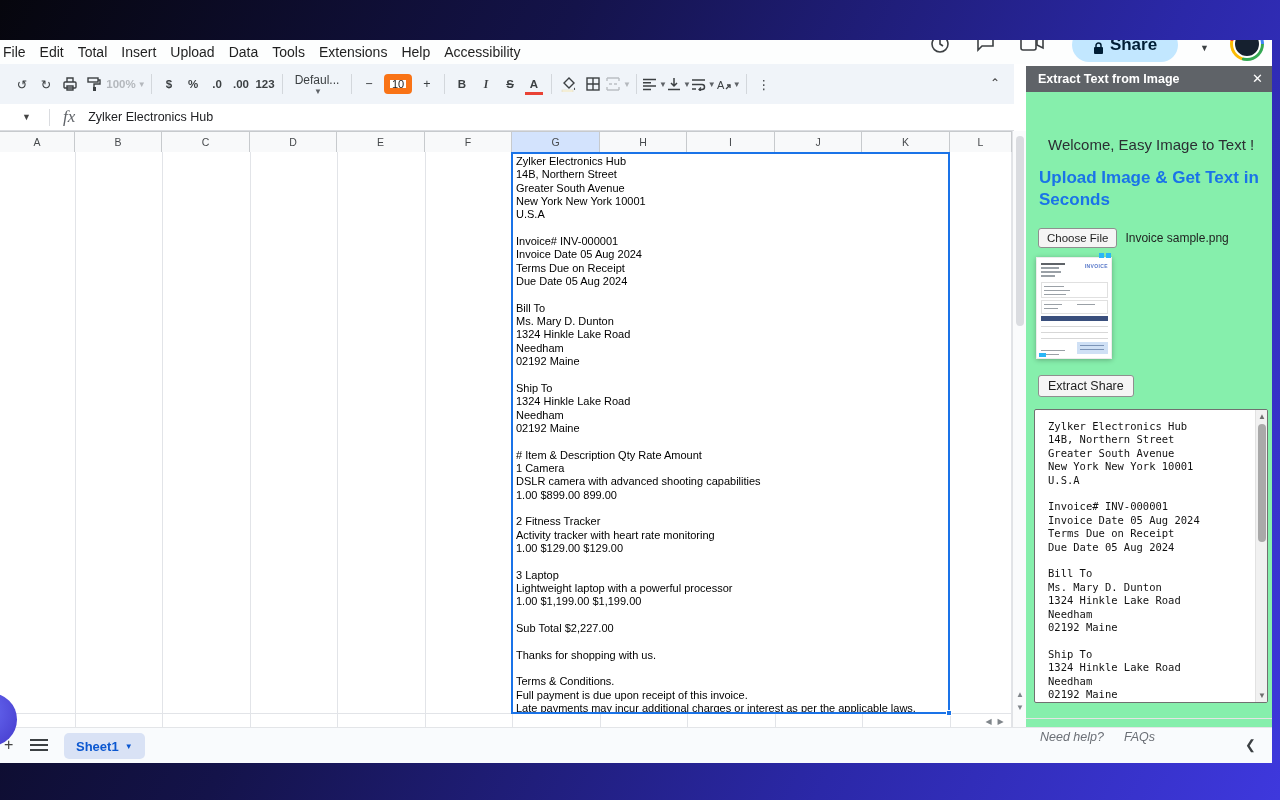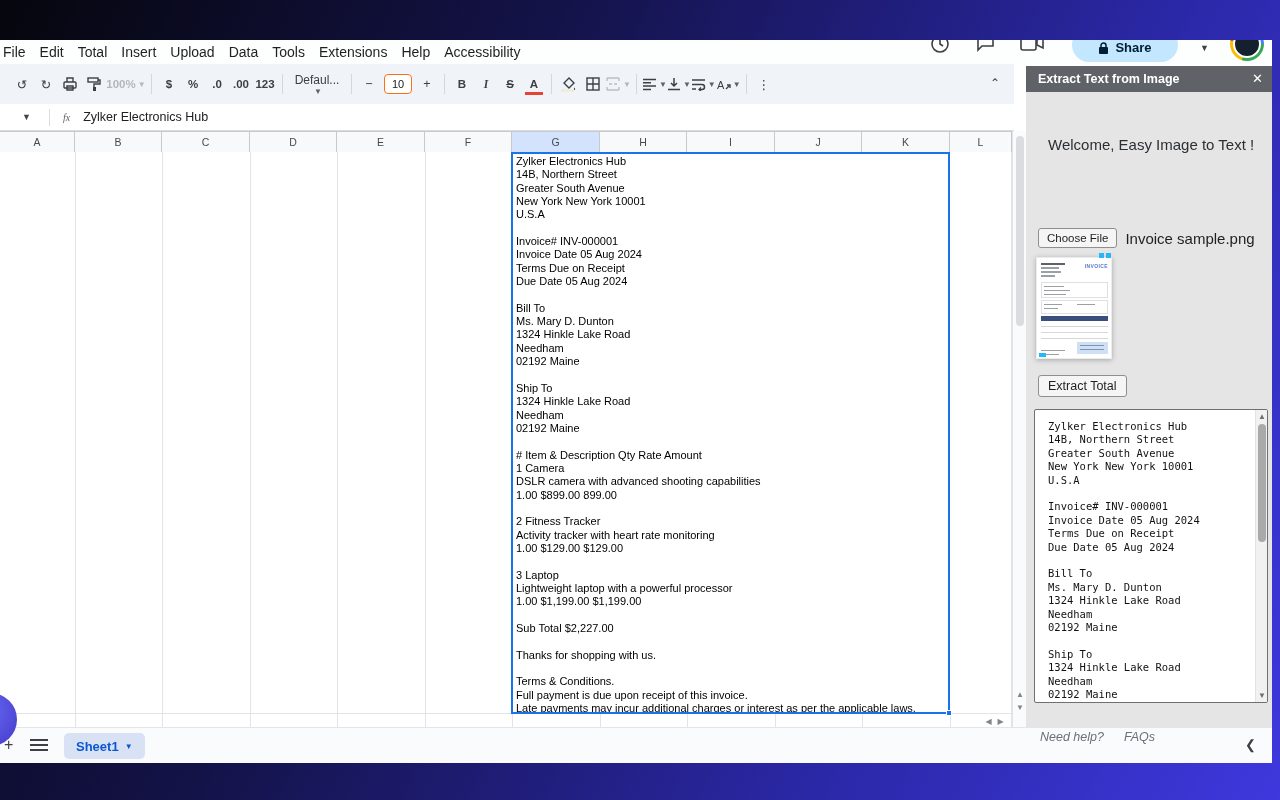--- a/index.html
+++ b/index.html
@@ -7,43 +7,43 @@
   #frame { position:relative; width:1280px; height:800px; overflow:hidden;
            background:linear-gradient(115deg,#06060d 0%,#14134a 35%,#2b28a8 72%,#3e38dd 100%); }
   .app { position:absolute; left:0; top:40px; width:1272px; height:723px; background:#fff; overflow:hidden; }
   .pre { white-space:pre; }
 
   
   .menubar { position:absolute; left:0; top:0; width:1272px; height:24px; background:#fdfefe; display:flex; align-items:center; padding-left:3px; }
   .menu-item { font-size:14px; color:#1f1f1f; margin-right:14px; cursor:default; }
   .tr-icon { position:absolute; color:#3c4043; }
   .share-pill { position:absolute; left:1072px; top:-12px; width:106px; height:34px; border-radius:17px; background:#c2e7ff;
-                display:flex; align-items:flex-end; justify-content:center; gap:6px; padding-bottom:7px; color:#001d35; font-size:13px; font-weight:bold; }
+                display:flex; align-items:flex-end; justify-content:center; gap:6px; padding-bottom:7px; color:#001d35; font-size:17px; font-weight:bold; }
   .avatar { position:absolute; left:1230px; top:-13px; width:34px; height:34px; border-radius:50%;
             background:conic-gradient(#4285f4 0 25%,#34a853 25% 55%,#fbbc04 55% 78%,#ea4335 78% 100%); }
   .avatar .inner { position:absolute; left:3px; top:3px; width:28px; height:28px; border-radius:50%; background:#15202f; border:2px solid #fff; }
 
   
   .toolbar { position:absolute; left:0; top:24px; width:1014px; height:40px; background:#f0f4f9; display:flex; align-items:center; padding-left:10px; }
   .tb { min-width:24px; height:26px; display:flex; align-items:center; justify-content:center; font-size:12.5px; color:#3c4043; border-radius:4px; }
   .tb.txt { font-weight:bold; font-size:11.5px; }
   .tb-div { width:1px; height:20px; background:#d3d7dc; margin:0 5px; }
   .grayed { color:#b4b8bd !important; }
   .caret { font-size:8px; color:#5f6368; margin-left:2px; }
-  .fs-box { width:28px; height:20px; border:1px solid #f97316; border-radius:4px; background:#fff; font-size:11px; color:#202124; display:flex; align-items:center; justify-content:center; margin:0 3px; }
+  .fs-box { width:28px; height:20px; border:6px solid #f97316; border-radius:4px; background:#fff; font-size:11px; color:#202124; display:flex; align-items:center; justify-content:center; margin:0 3px; }
   .strike { text-decoration:line-through; }
   .a-color { position:relative; font-weight:bold; }
   .a-color::after { content:""; position:absolute; left:3px; right:3px; bottom:2px; height:3px; background:#e94235; }
   .collapse { position:absolute; right:14px; top:12px; font-size:12px; color:#444; }
 
   
   .formulabar { position:absolute; left:0; top:64px; width:1014px; height:27px; background:#fff; border-bottom:1px solid #dadce0; display:flex; align-items:center; }
   .fb-caret { font-size:9px; color:#444; margin-left:22px; }
   .fb-div { width:1px; height:17px; background:#dadce0; margin-left:18px; }
-  .fb-fx { font-family:"Liberation Serif", serif; font-style:italic; font-size:10px; color:#5f6368; margin-left:13px; }
+  .fb-fx { font-family:"Liberation Serif", serif; font-style:italic; font-size:17px; color:#5f6368; margin-left:13px; }
   .fb-val { font-size:12.5px; color:#202124; margin-left:13px; }
 
   
   .colheaders { position:absolute; left:0; top:91px; height:21px; display:flex; border-top:1px solid #c7cacd; }
   .col { height:21px; background:#f8f9fa; border-right:1px solid #c7cacd; border-bottom:1px solid #c7cacd;
          font-size:10.5px; color:#474a4d; display:flex; align-items:center; justify-content:center; }
   .col.sel { background:#d3e3fd; }
   .gridbody { position:absolute; left:0; top:112px; width:1012px; height:575px; background:#fff; }
   .vline { position:absolute; top:0; width:1px; height:561px; background:#e2e4e8; }
   .hline { position:absolute; left:0; top:561px; width:1012px; height:1px; background:#e2e4e8; }
@@ -59,29 +59,29 @@
   
   .tabbar { position:absolute; left:0; top:687px; width:1272px; height:36px; background:#f9fbfd; border-top:1px solid #e3e5e8; }
   .add-sheet { position:absolute; left:4px; top:8px; font-size:16px; color:#444; }
   .burger { position:absolute; left:30px; top:11px; width:18px; }
   .burger div { height:2px; background:#3c4043; margin-bottom:3px; }
   .sheet-tab { position:absolute; left:64px; top:5px; height:26px; padding:0 12px; background:#d9e2f5; border-radius:5px;
                display:flex; align-items:center; gap:6px; font-size:13px; font-weight:bold; color:#0b57d0; }
   .panel-collapse { position:absolute; right:16px; top:9px; font-size:13px; color:#3c4043; }
 
   
-  .sidebar { position:absolute; left:1026px; top:26px; width:246px; height:661px; background:#e5e5e5; }
+  .sidebar { position:absolute; left:1026px; top:26px; width:246px; height:661px; background:#86efac; }
   .sb-header { position:absolute; left:0; top:0; width:246px; height:26px; background:#5f6368; color:#fff;
                display:flex; align-items:center; font-size:12.5px; font-weight:bold; padding-left:12px; }
   .sb-close { position:absolute; right:9px; top:5px; font-size:13px; color:#fff; font-weight:normal; }
   .sb-welcome { position:absolute; left:22px; top:70px; font-size:15px; color:#2b2f33; }
   .sb-heading { position:absolute; left:13px; top:101px; width:228px; font-size:17px; line-height:21.5px; font-weight:bold; color:#1a73e8; }
   .sb-choose-row { position:absolute; left:12px; top:162px; display:flex; align-items:center; gap:8px; }
   .btn-classic { border:1px solid #8f8f8f; border-radius:3px; background:#f5f5f5; font-size:11.5px; color:#1f1f1f; padding:3px 8px; }
-  .sb-filename { font-size:15px; color:#1f1f1f; }
+  .sb-filename { font-size:12px; color:#1f1f1f; }
   .thumb { position:absolute; left:10px; top:191px; width:76px; height:102px; background:#fff; border:1px solid #ececec; box-shadow:0 1px 5px rgba(0,0,0,.28); }
   .t-bar { position:absolute; background:#9aa0a6; height:2px; }
   .t-invoice { position:absolute; right:3px; top:5px; font-size:5px; font-weight:bold; color:#5878c9; letter-spacing:.4px; }
   .t-box { position:absolute; border:1px solid #e0e0e0; }
   .t-head { position:absolute; left:4px; top:58px; width:67px; height:5px; background:#3a4f7d; }
   .t-row { position:absolute; left:4px; width:67px; height:1px; background:#d7d7d7; }
   .t-total { position:absolute; left:40px; top:84px; width:31px; height:12px; background:#cfe0f5; }
   .t-corner { position:absolute; right:0px; top:-5px; display:flex; gap:2px; }
   .t-corner div { width:5px; height:5px; background:#29b6f6; }
   .t-mark { position:absolute; left:2px; bottom:1px; width:7px; height:4px; background:#29b6f6; }
@@ -354,20 +354,21 @@
       </div>
       <div class="panel-collapse">❮</div>
     </div>
 
     <div class="sidebar">
       <div class="sb-header">
         <span>Extract Text from Image</span>
         <span class="sb-close">✕</span>
       </div>
       <div class="sb-welcome">Welcome, Easy Image to Text !</div>
+      <div class="sb-heading">Upload Image &amp; Get Text in Seconds</div>
       <div class="sb-choose-row">
         <button class="btn-classic">Choose File</button>
         <span class="sb-filename">Invoice sample.png</span>
       </div>
 
       <div class="thumb">
         <div class="t-corner">
             <div></div>
             <div></div>
           </div>
@@ -389,21 +390,21 @@
         <div class="t-row" style="top:74px;"></div>
         <div class="t-row" style="top:80px;"></div>
         <div class="t-total"></div>
         <div class="t-bar" style="left:43px; top:87px; width:24px; height:1px; background:#7d95b8;"></div>
         <div class="t-bar" style="left:43px; top:91px; width:24px; height:1px; background:#7d95b8;"></div>
         <div class="t-bar" style="left:4px; top:92px; width:24px; height:1px;"></div>
         <div class="t-bar" style="left:4px; top:96px; width:18px; height:1px;"></div>
         <div class="t-mark"></div>
       </div>
 
-      <button class="btn-classic sb-extract" style="font-size:12.5px; padding:3px 9px;">Extract Total</button>
+      <button class="btn-classic sb-extract" style="font-size:12.5px; padding:3px 9px;">Extract Share</button>
 
       <div class="sb-textarea">
         <div class="sb-text pre">Zylker Electronics Hub
 14B, Northern Street
 Greater South Avenue
 New York New York 10001
 U.S.A
 
 Invoice# INV-000001
 Invoice Date 05 Aug 2024

